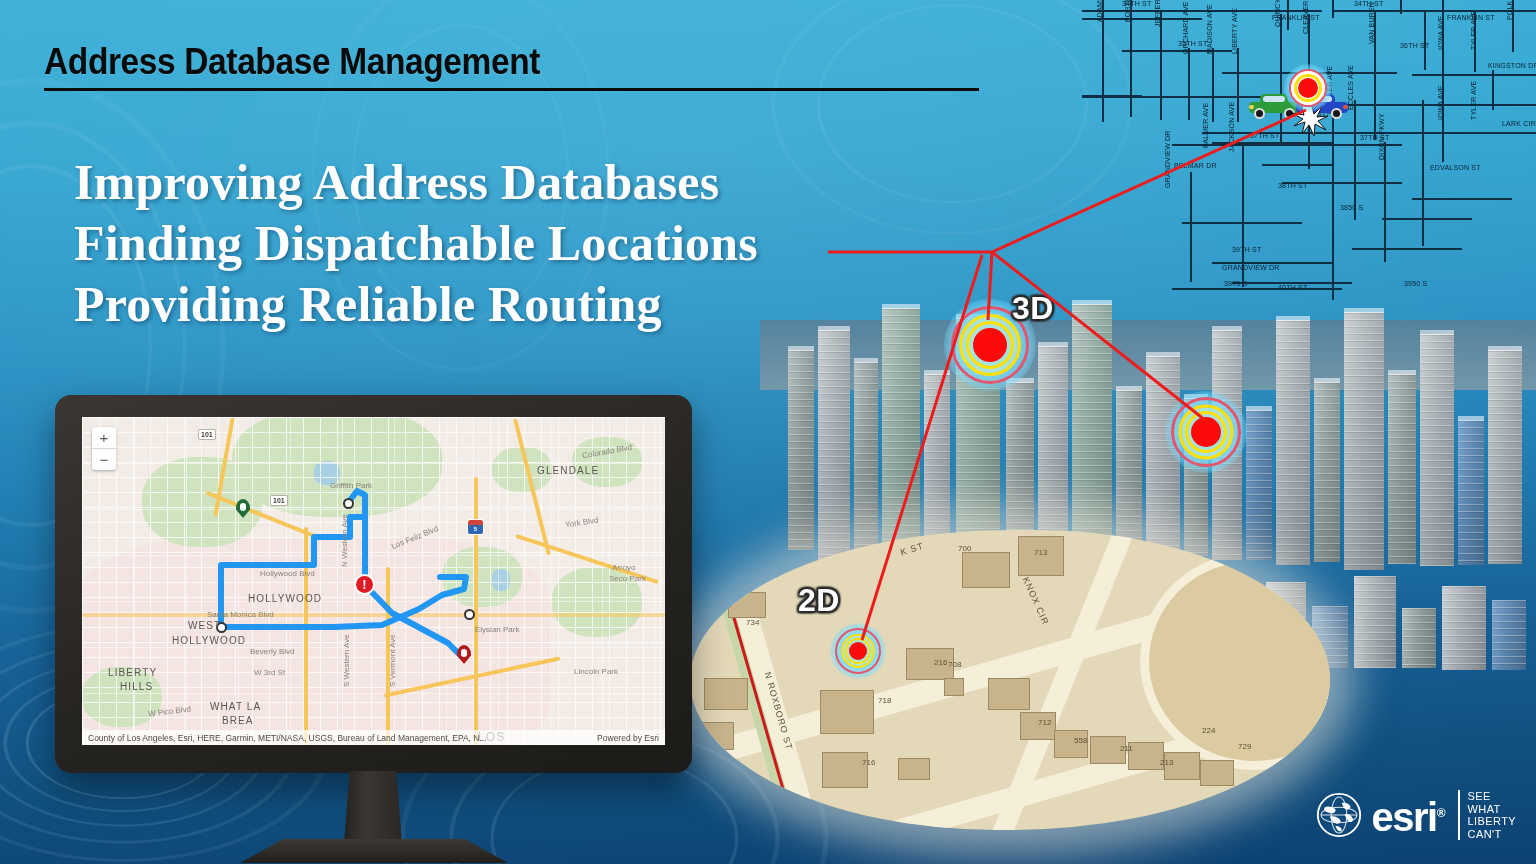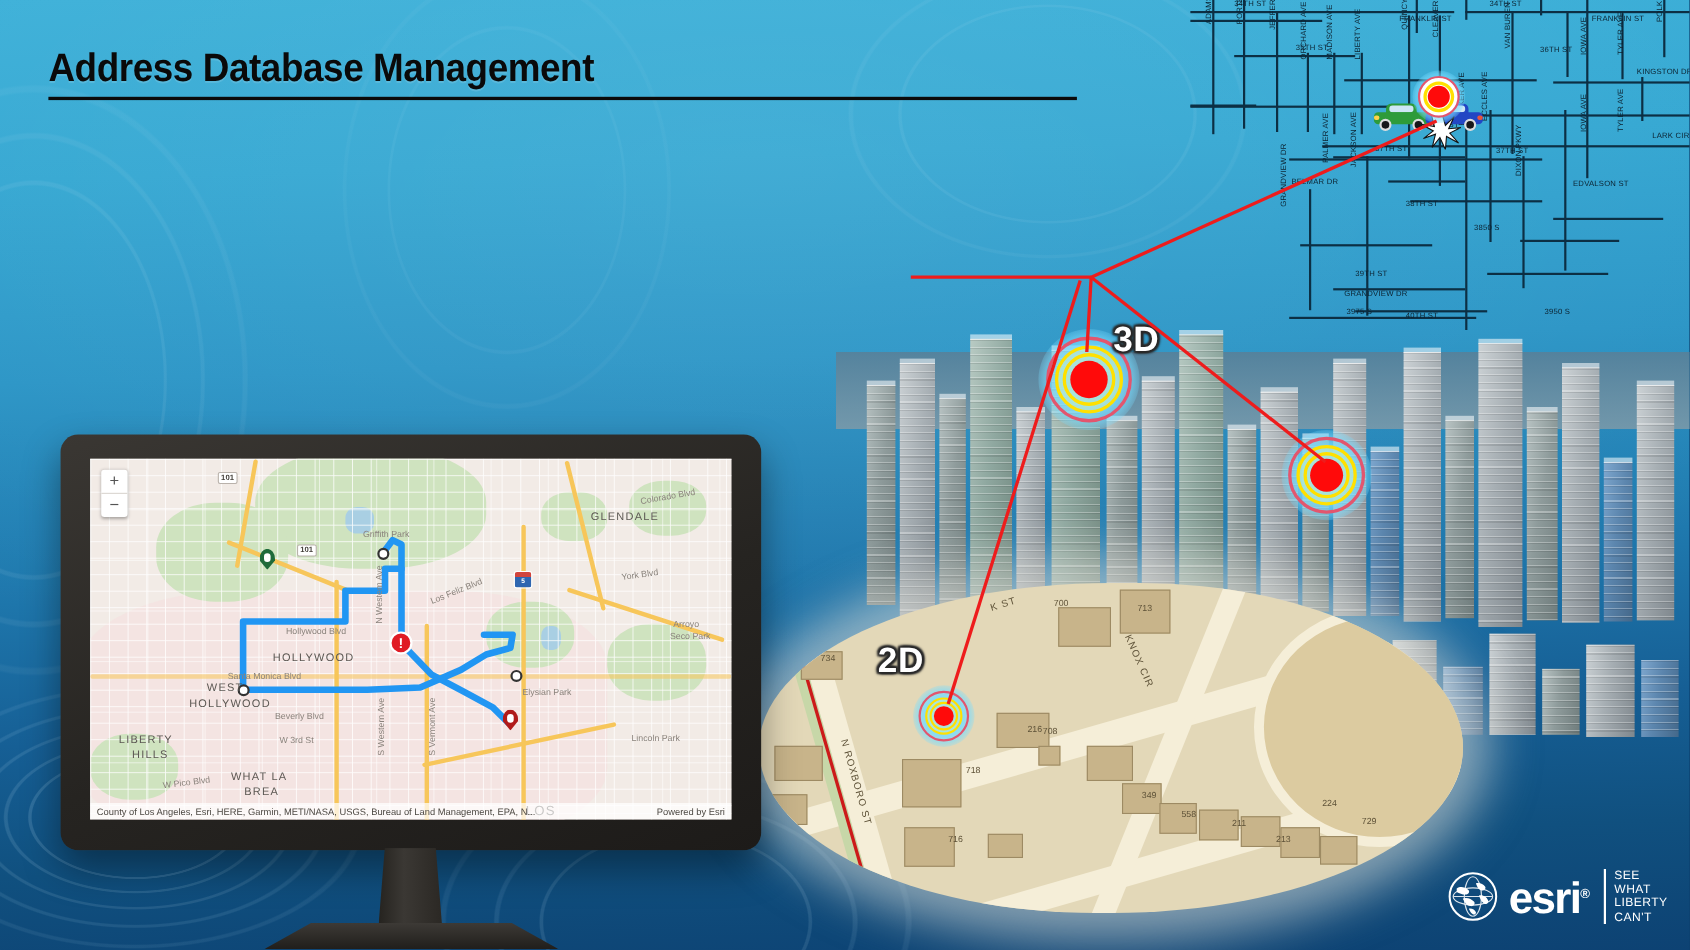--- a/index.html
+++ b/index.html
@@ -514,28 +514,28 @@
     <div class="parcel" style="left:400px;top:206px;width:34px;height:26px"></div>
     <div class="parcel" style="left:438px;top:212px;width:34px;height:26px"></div>
     <div class="parcel" style="left:474px;top:222px;width:34px;height:26px"></div>
     <div class="parcel" style="left:510px;top:230px;width:32px;height:24px"></div>
 
     <div class="plabel" style="left:268px;top:14px">700</div>
     <div class="plabel" style="left:258px;top:130px">708</div>
     <div class="plabel" style="left:344px;top:18px">713</div>
     <div class="plabel" style="left:188px;top:166px">718</div>
     <div class="plabel" style="left:172px;top:228px">716</div>
-    <div class="plabel" style="left:348px;top:188px">349</div>
+    <div class="plabel" style="left:348px;top:188px">712</div>
     <div class="plabel" style="left:384px;top:206px">558</div>
     <div class="plabel" style="left:512px;top:196px">224</div>
     <div class="plabel" style="left:244px;top:128px">216</div>
     <div class="plabel" style="left:430px;top:214px">211</div>
     <div class="plabel" style="left:470px;top:228px">213</div>
     <div class="plabel" style="left:548px;top:212px">729</div>
-    <div class="plabel" style="left:56px;top:64px">734</div>
+    <div class="plabel" style="left:56px;top:88px">734</div>
 
     <div class="plabel" style="left:48px;top:176px;transform:rotate(74deg);font-size:9px;letter-spacing:1px">N ROXBORO ST</div>
     <div class="plabel" style="left:320px;top:66px;transform:rotate(66deg);font-size:9px;letter-spacing:1px">KNOX CIR</div>
     <div class="plabel" style="left:210px;top:14px;transform:rotate(-17deg);font-size:9px;letter-spacing:1px">K ST</div>
   </div>
 
   <div class="tgt" style="left:990px;top:345px;width:96px;height:96px">
     <div class="glow" style="width:92px;height:92px"></div>
     <div class="r" style="width:78px;height:78px;border:3px solid #e2566e"></div>
     <div class="r" style="width:62px;height:62px;border:3px solid #ffe000;background:rgba(255,245,160,.35)"></div>
@@ -569,20 +569,25 @@
       <line x1="992" y1="252" x2="1205" y2="420"></line>
       <line x1="982" y1="255" x2="862" y2="640"></line>
     </g>
   </svg>
 
   <div id="title-block">
     <div id="title-text">Address Database Management</div>
     <div id="title-rule"></div>
   </div>
 
+  <div id="headline">
+    <div class="hl">Improving Address Databases</div>
+    <div class="hl">Finding Dispatchable Locations</div>
+    <div class="hl">Providing Reliable Routing</div>
+  </div>
 
   <div id="monitor">
     <div id="monitor-frame"></div>
     <div id="monitor-neck"></div>
     <div id="monitor-base"></div>
 
     <div id="monitor-screen">
       <div class="map-canvas">
 
         <div class="pinkzone" style="left:-10px;top:120px;width:480px;height:230px"></div>

